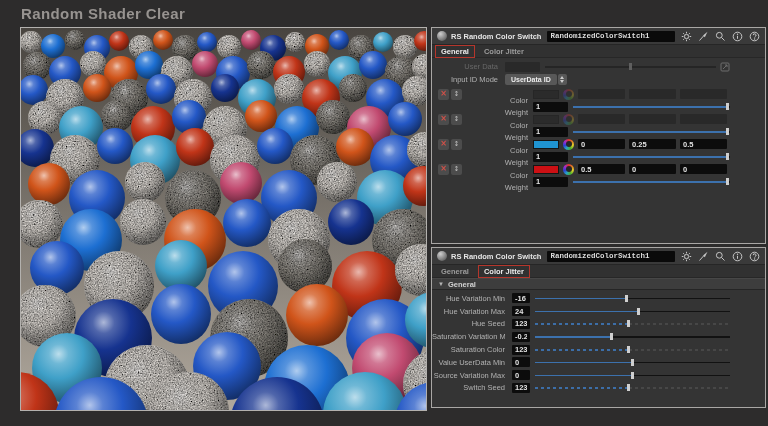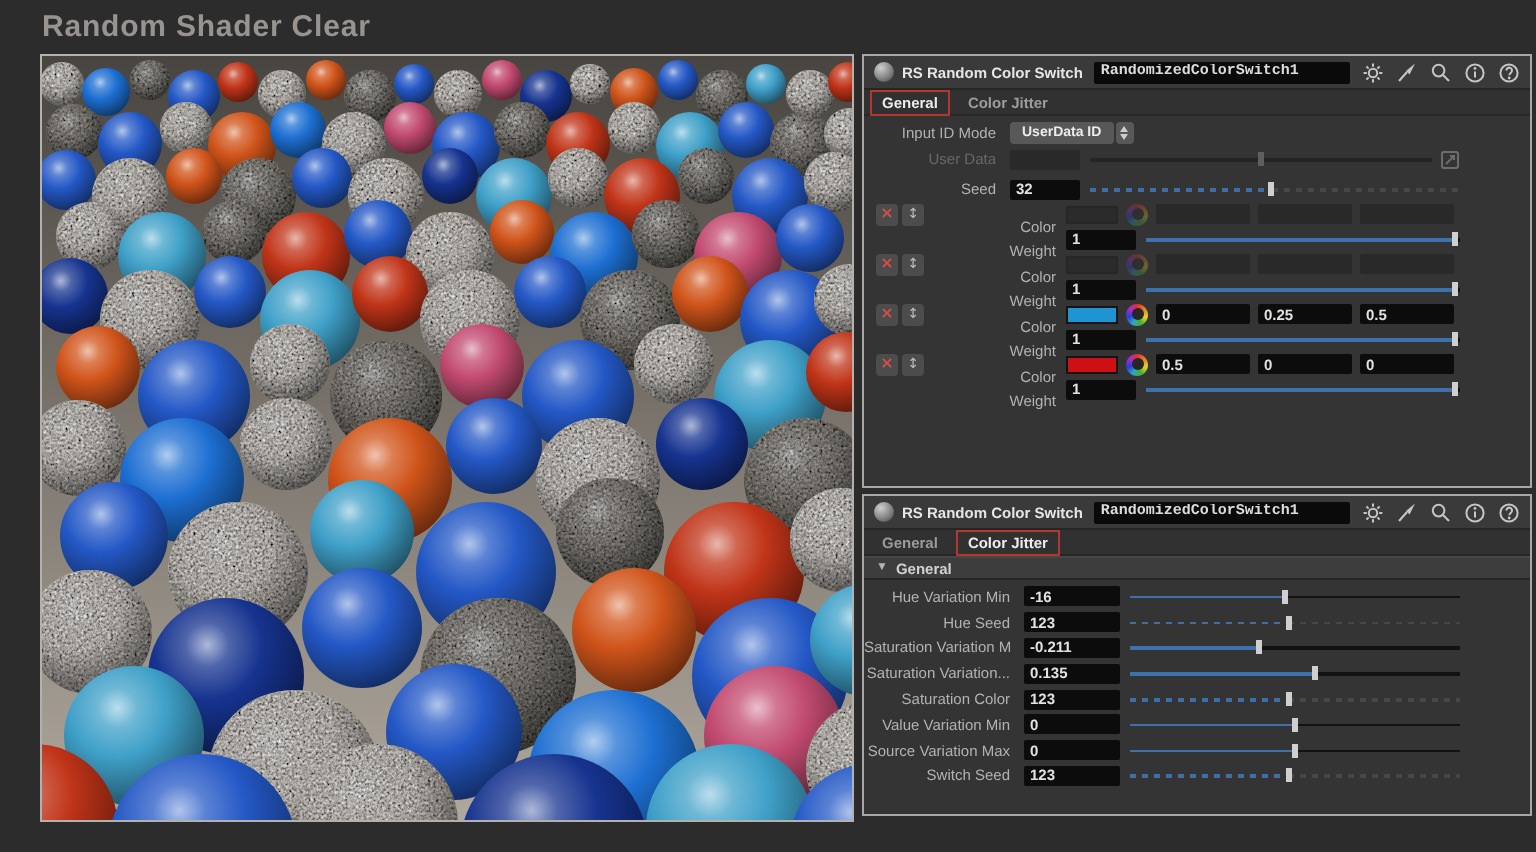--- a/index.html
+++ b/index.html
@@ -47,21 +47,21 @@
   .row.r125 { height:12.5px; }
 
   .lbl  { width:66px; flex:0 0 auto; text-align:right; margin-right:7px;
           font-size:7.5px; color:#b2b2b2; white-space:nowrap; overflow:hidden; }
   .lbl.w73 { width:73px; }
   .lbl.dim, .dim { color:#686868; }
 
   .field { height:10px; background:#0c0c0c; border:none; border-radius:1px; color:#e2e2e2;
            font-size:7.5px; font-weight:bold; padding:0 3px; flex:0 0 auto; }
   .field.disabled { background:#292929; color:#555; }
-  .f35 { width:35px; } .f30 { width:48px; } .f47 { width:47px; margin-right:4px; }
+  .f35 { width:35px; } .f30 { width:18px; } .f47 { width:47px; margin-right:4px; }
 
   
   .slider { position:relative; flex:1; height:9px; margin-left:5px; cursor:pointer; }
   .slider .trk { position:absolute; top:4px; height:1.5px; }
   .slider .trkl { left:0; background:#3c71ad; }
   .slider .trkr { right:0; background:#121212; }
   .slider.dashed .trkl { background:repeating-linear-gradient(90deg,#3c6ea8 0 3px,rgba(0,0,0,0) 3px 6px); }
   .slider.dashed .trkr { background:repeating-linear-gradient(90deg,#474747 0 3px,rgba(0,0,0,0) 3px 6px); }
   .slider.disabled .trkl, .slider.disabled .trkr { background:#252525; }
   .slider .hnd { position:absolute; top:1px; width:3px; height:7px; background:#cfcfcf; }
@@ -338,52 +338,43 @@
         </svg>
       </span>
   </div>
   <div class="tabbar">
     <span class="tab active">General</span>
     <span class="tab">Color Jitter</span>
   </div>
 
   <div class="rows">
     <div class="row">
-      <span class="lbl">Input ID Mode</span>
-      <span class="dropdown">UserData ID</span>
-      <span class="spinner">
-          <i class="tri-up"></i>
-          <i class="tri-down"></i>
-        </span>
-    </div>
-    <div class="row">
       <span class="lbl dim">User Data</span>
       <input class="field f35 disabled" readonly="" value="" style="">
       <span class="slider disabled">
           <i class="trk trkl" style="width: 50%;"></i>
           <i class="trk trkr" style="width: 50%;"></i>
           <i class="hnd" style="left: calc(50% - 1.5px);"></i>
         </span>
       <svg class="ud-icon" viewBox="0 0 10 10">
         <rect x="1" y="1" width="8" height="8" rx="1" fill="none" stroke="#9a9a9a" stroke-width="1"></rect>
         <path d="M3,7 L7,3 M5,3 L7,3 L7,5" fill="none" stroke="#9a9a9a" stroke-width="1"></path>
       </svg>
     </div>
+    <div class="row">
+      <span class="lbl">Input ID Mode</span>
+      <span class="dropdown">UserData ID</span>
+      <span class="spinner">
+          <i class="tri-up"></i>
+          <i class="tri-down"></i>
+        </span>
+    </div>
   </div>
 
   <div class="rows">
-    <div class="row">
-      <span class="lbl">Seed</span>
-      <input class="field f35" readonly="" value="32" style="">
-      <span class="slider dashed">
-          <i class="trk trkl" style="width: 49%;"></i>
-          <i class="trk trkr" style="width: 51%;"></i>
-          <i class="hnd" style="left: calc(49% - 1.5px);"></i>
-        </span>
-    </div>
     <div id="shader-entries">
         <div class="row r125">
           <span class="ebtns">
             <span class="sqbtn x">×</span>
             <span class="sqbtn mv">↕</span>
           </span>
           <span class="lble dim">Color</span>
           <span class="swatch disabled"></span>
           <span class="wheel disabled"></span>
           <input class="field f47 disabled" readonly="" style="">
@@ -514,57 +505,57 @@
       <div class="row r128">
         <span class="lbl w73">Hue Variation Min</span>
         <input class="field f30" readonly="" value="-16" style="">
         <span class="slider">
           <i class="trk trkl" style="width: 47%;"></i>
           <i class="trk trkr" style="width: 53%;"></i>
           <i class="hnd" style="left: calc(47% - 1.5px);"></i>
         </span>
       </div>
       <div class="row r128">
+        <span class="lbl w73">Hue Variation Max</span>
+        <input class="field f30" readonly="" value="24" style="">
+        <span class="slider">
+          <i class="trk trkl" style="width: 53%;"></i>
+          <i class="trk trkr" style="width: 47%;"></i>
+          <i class="hnd" style="left: calc(53% - 1.5px);"></i>
+        </span>
+      </div>
+      <div class="row r128">
         <span class="lbl w73">Hue Seed</span>
         <input class="field f30" readonly="" value="123" style="">
         <span class="slider dashed">
           <i class="trk trkl" style="width: 48%;"></i>
           <i class="trk trkr" style="width: 52%;"></i>
           <i class="hnd" style="left: calc(48% - 1.5px);"></i>
         </span>
       </div>
       <div class="row r128">
         <span class="lbl w73">Saturation Variation Min</span>
         <input class="field f30" readonly="" value="-0.211" style="">
         <span class="slider">
           <i class="trk trkl" style="width: 39%;"></i>
           <i class="trk trkr" style="width: 61%;"></i>
           <i class="hnd" style="left: calc(39% - 1.5px);"></i>
         </span>
       </div>
       <div class="row r128">
-        <span class="lbl w73">Saturation Variation...</span>
-        <input class="field f30" readonly="" value="0.135" style="">
-        <span class="slider">
-          <i class="trk trkl" style="width: 56%;"></i>
-          <i class="trk trkr" style="width: 44%;"></i>
-          <i class="hnd" style="left: calc(56% - 1.5px);"></i>
-        </span>
-      </div>
-      <div class="row r128">
         <span class="lbl w73">Saturation Color</span>
         <input class="field f30" readonly="" value="123" style="">
         <span class="slider dashed">
           <i class="trk trkl" style="width: 48%;"></i>
           <i class="trk trkr" style="width: 52%;"></i>
           <i class="hnd" style="left: calc(48% - 1.5px);"></i>
         </span>
       </div>
       <div class="row r128">
-        <span class="lbl w73">Value Variation Min</span>
+        <span class="lbl w73">Value UserData Min</span>
         <input class="field f30" readonly="" value="0" style="">
         <span class="slider">
           <i class="trk trkl" style="width: 50%;"></i>
           <i class="trk trkr" style="width: 50%;"></i>
           <i class="hnd" style="left: calc(50% - 1.5px);"></i>
         </span>
       </div>
       <div class="row r128">
         <span class="lbl w73">Source Variation Max</span>
         <input class="field f30" readonly="" value="0" style="">

